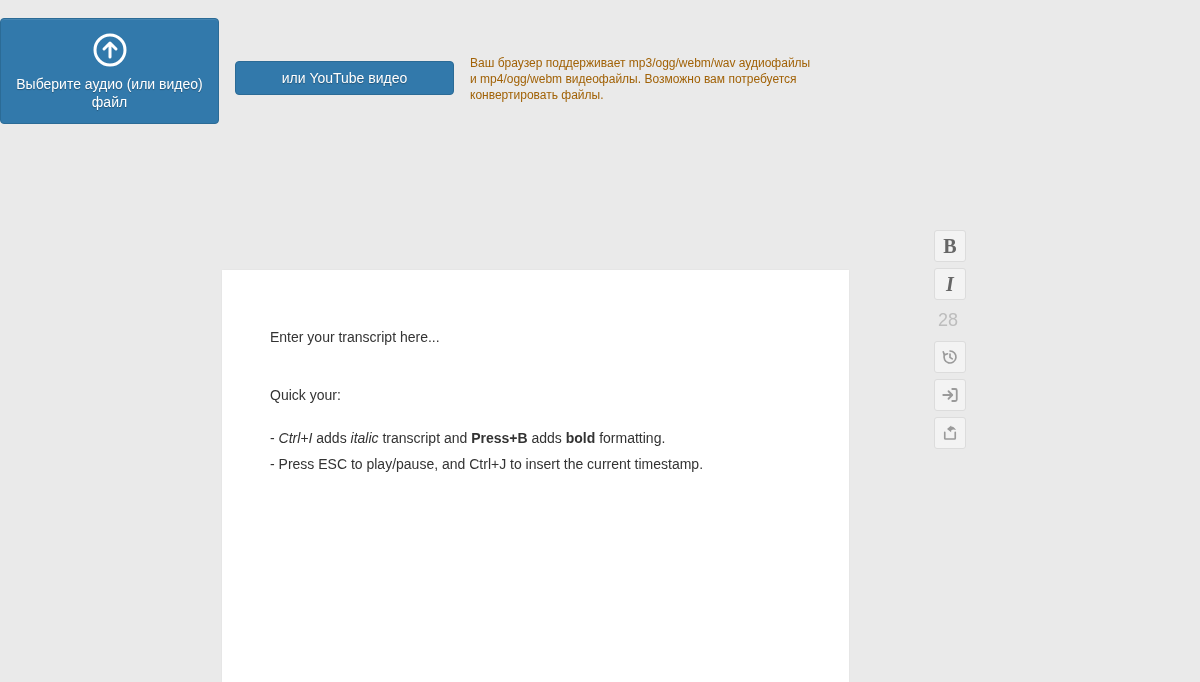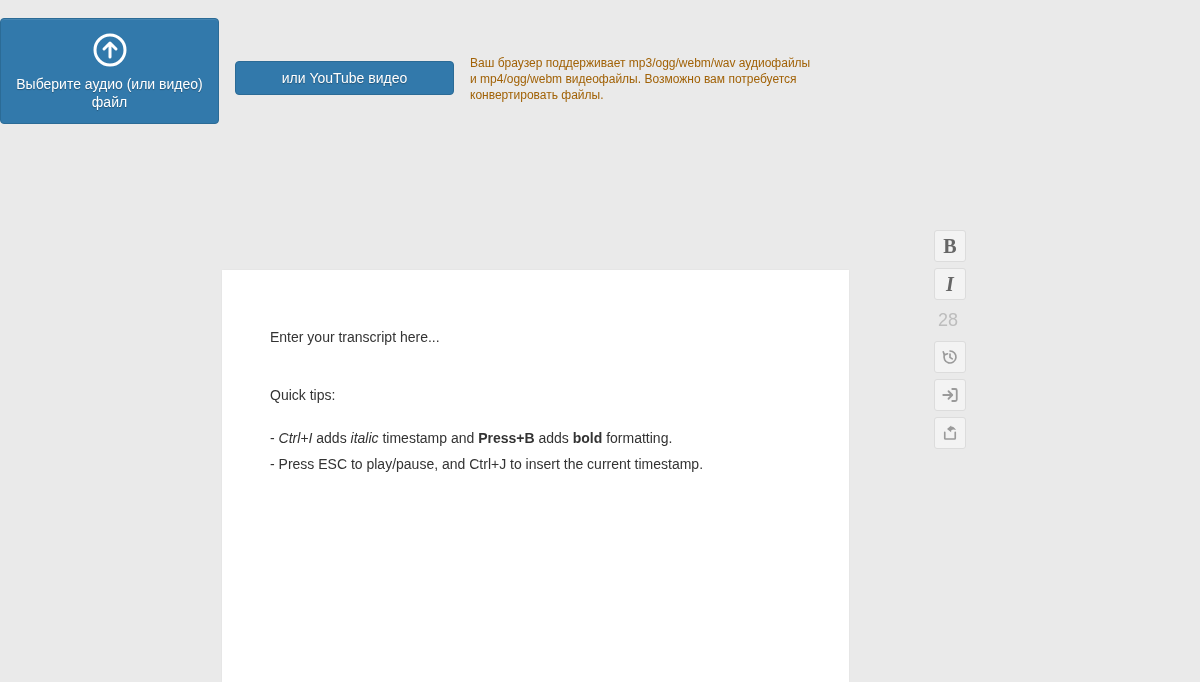--- a/index.html
+++ b/index.html
@@ -148,24 +148,24 @@
     <span>или YouTube видео</span>
   </div>
 
   <div class="support-text">Ваш браузер поддерживает mp3/ogg/webm/wav аудиофайлы и mp4/ogg/webm видеофайлы. Возможно вам потребуется конвертировать файлы.</div>
 </div>
 
 <div class="editor-wrap">
   <div class="editor-content">
     <div class="placeholder-line">Enter your transcript here...</div>
     <div class="gap"></div>
-    <div class="tips-heading">Quick tips:</div>
+    <div class="tips-heading">Quick your:</div>
     <div style="height:18px;"></div>
     <div class="tip-line">
-      <span>- </span><i>Ctrl+I</i><span> adds </span><i>italic</i><span> timestamp and </span><b>Press+B</b><span> adds </span><b>bold</b><span> formatting.</span>
+      <span>- </span><i>Ctrl+I</i><span> adds </span><i>italic</i><span> transcript and </span><b>Press+B</b><span> adds </span><b>bold</b><span> formatting.</span>
     </div>
     <div class="tip-line">- Press ESC to play/pause, and Ctrl+J to insert the current timestamp.</div>
   </div>
 </div>
 
 <div class="sidebar">
   <div class="tool-btn bold-letter">
     <span>B</span>
   </div>
   <div class="tool-btn italic-letter">

